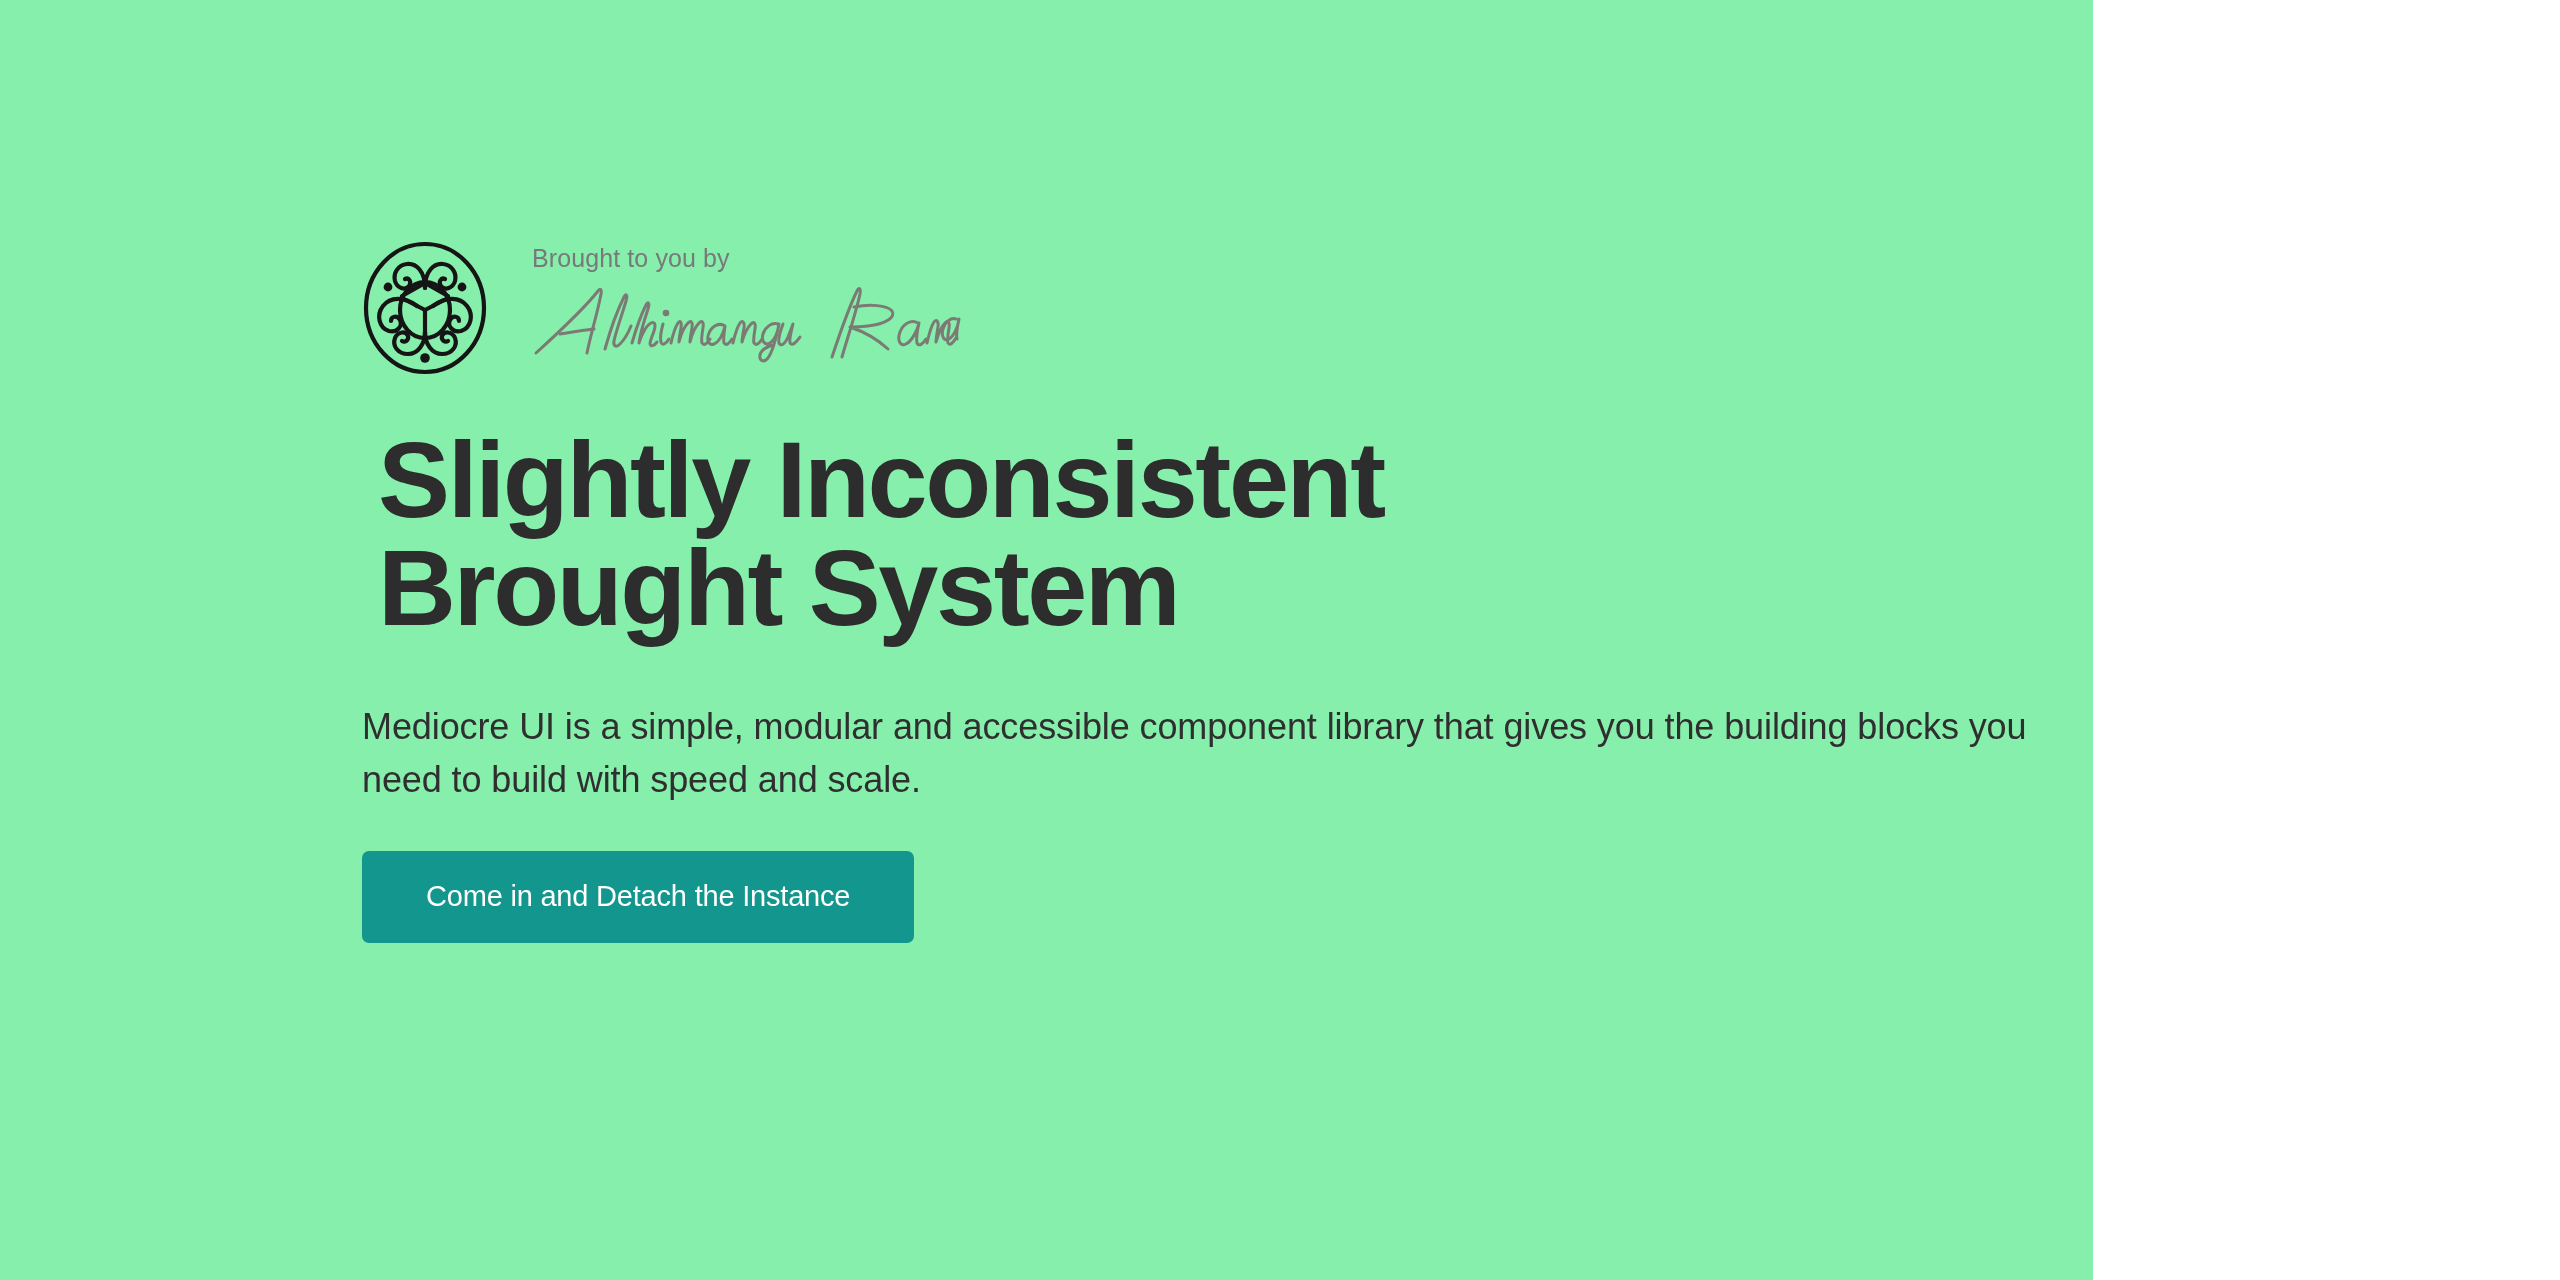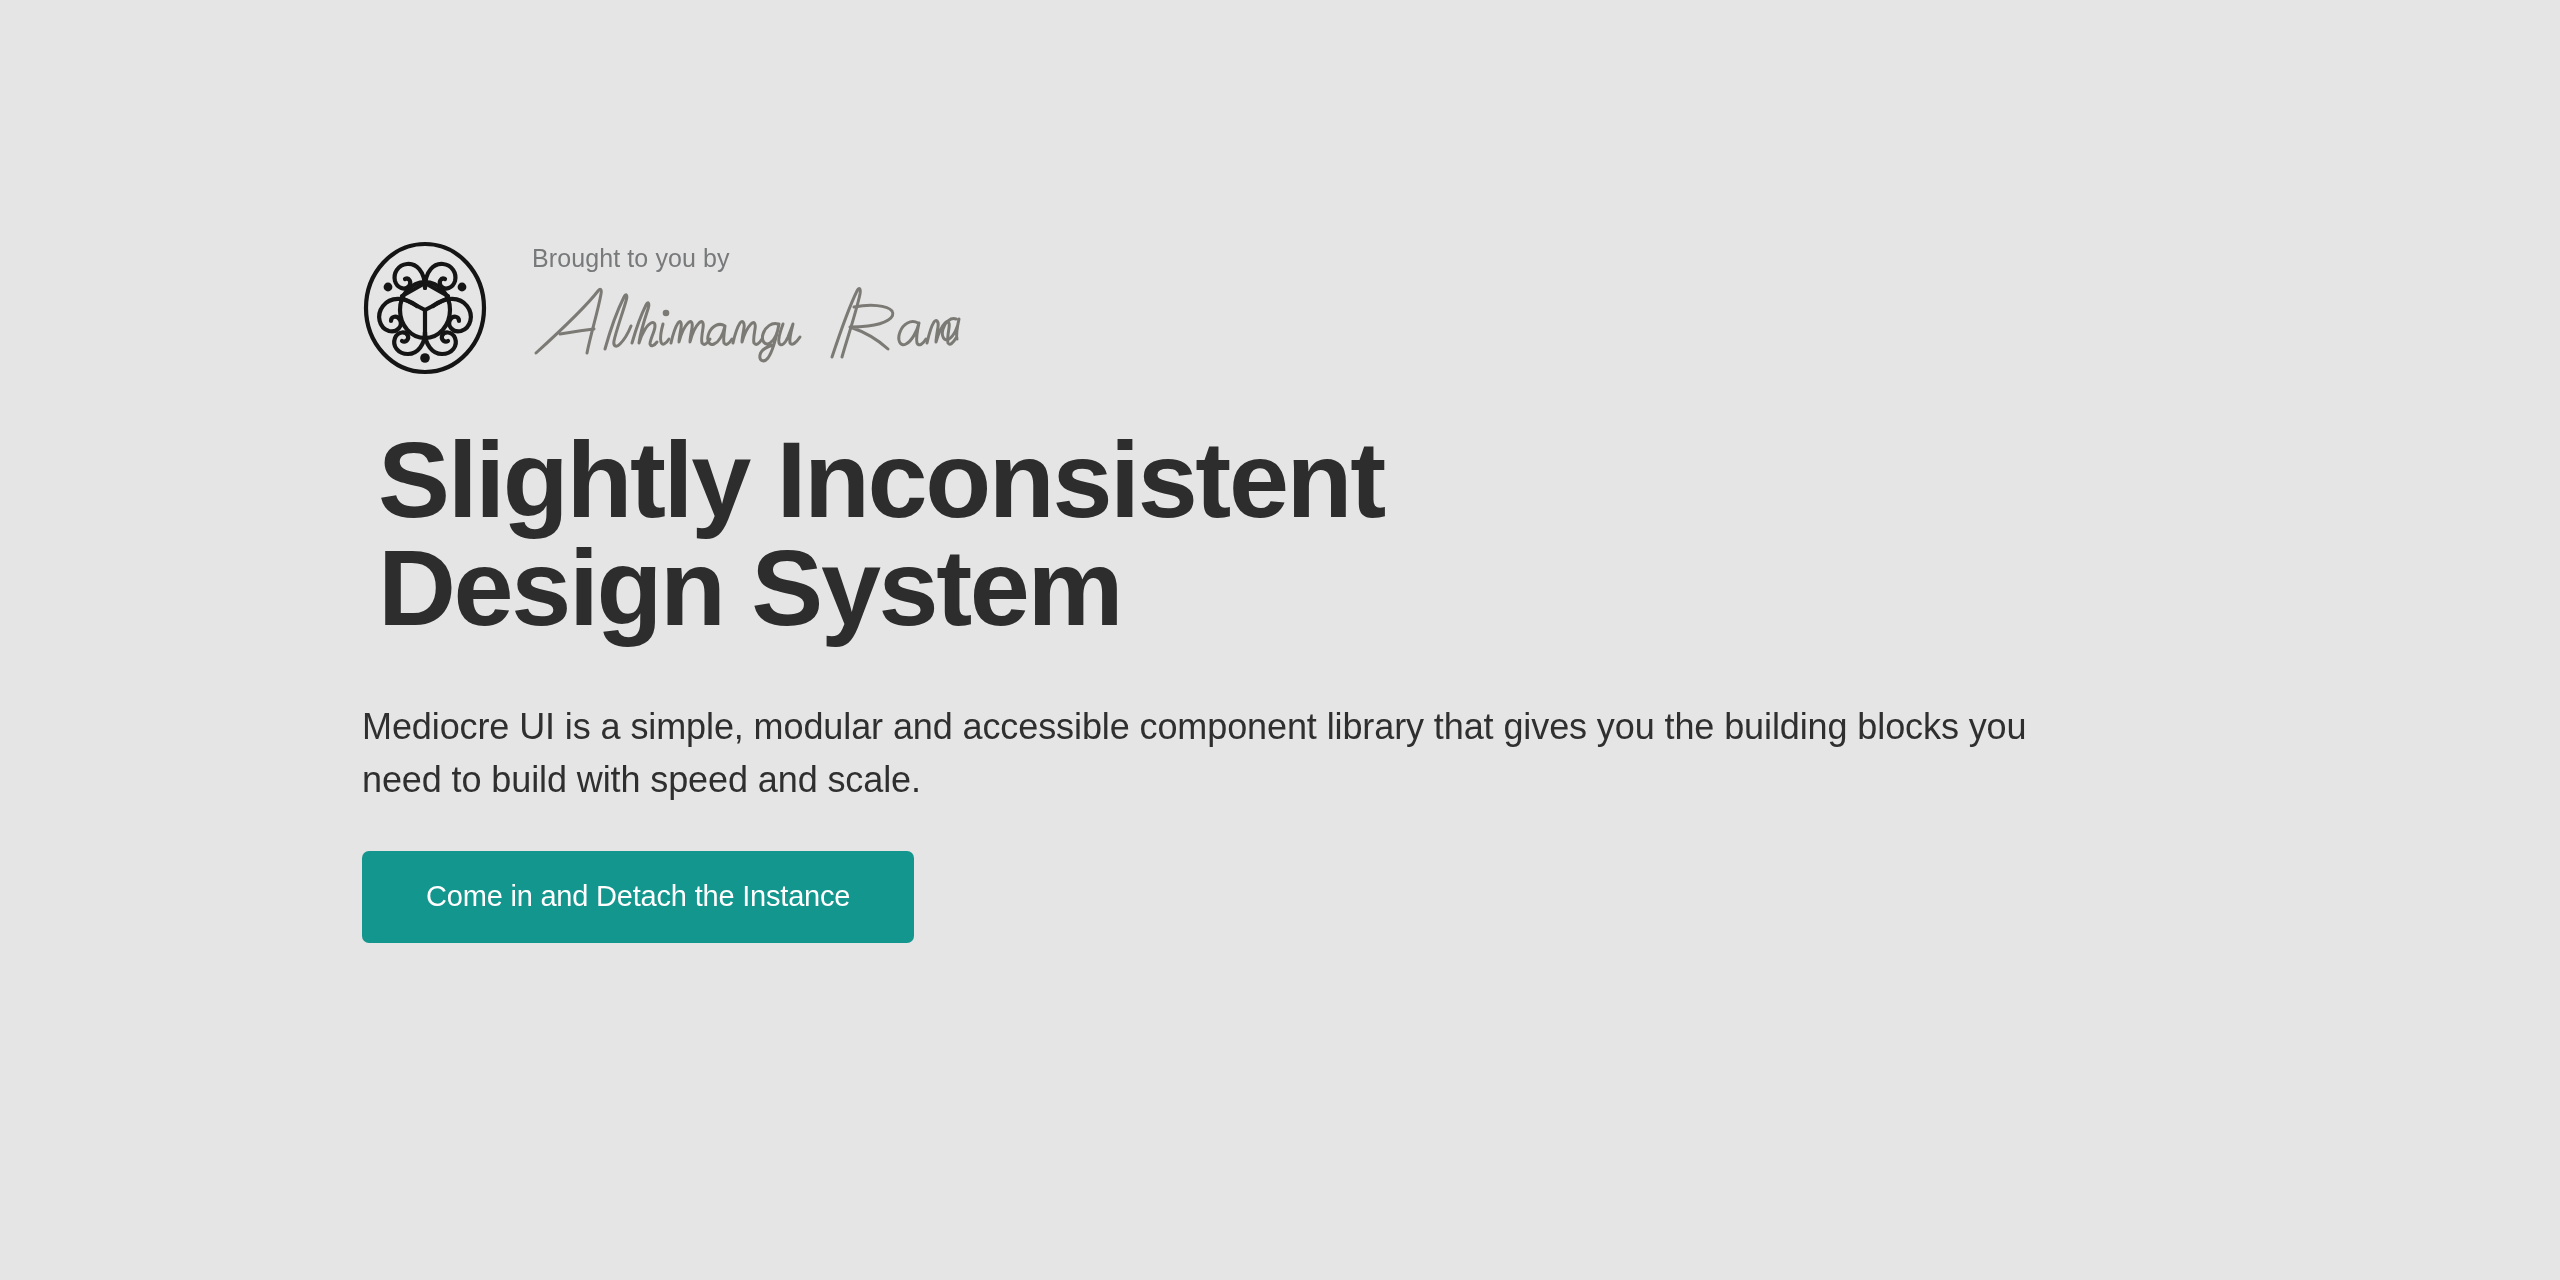--- a/index.html
+++ b/index.html
@@ -10,23 +10,23 @@
   body {
     width: 2560px;
     height: 1280px;
     overflow: hidden;
     font-family: "Liberation Sans", sans-serif;
     -webkit-font-smoothing: antialiased;
   }
 
   .page {
     position: relative;
-    width: 2560px;
+    width: 2093px;
     height: 1280px;
-    background: #e5e5e5;
+    background: #86efac;
   }
 
   .hero {
     position: absolute;
     left: 362px;
     top: 240px;
     width: 1800px;
   }
 
   
@@ -180,21 +180,21 @@
             <path d="M395 66 C397 57 400 48 402 45 C404 42 407 44 406 50 C405 56 404 62 404 65 C406 58 410 49 413 46 C416 43 418 45 417 51 C416 57 415 63 416 66 C418 69 421 66 424 61"></path>
 
             <path d="M424 42 C419 40 413 45 411 52 C409 59 412 65 417 62 C422 59 426 50 427 42 C425 51 424 58 425 62"></path>
           </svg>
         </span>
       </div>
     </div>
 
     <h1 class="headline">
       <span>Slightly Inconsistent</span><br>
-      <span>Design System</span>
+      <span>Brought System</span>
     </h1>
 
     <p class="subcopy">Mediocre UI is a simple, modular and accessible component library that gives you the building blocks you need to build with speed and scale.</p>
 
     <div class="cta-wrap">
       <button class="cta-button">Come in and Detach the Instance</button>
     </div>
 
   </div>
 </div>

